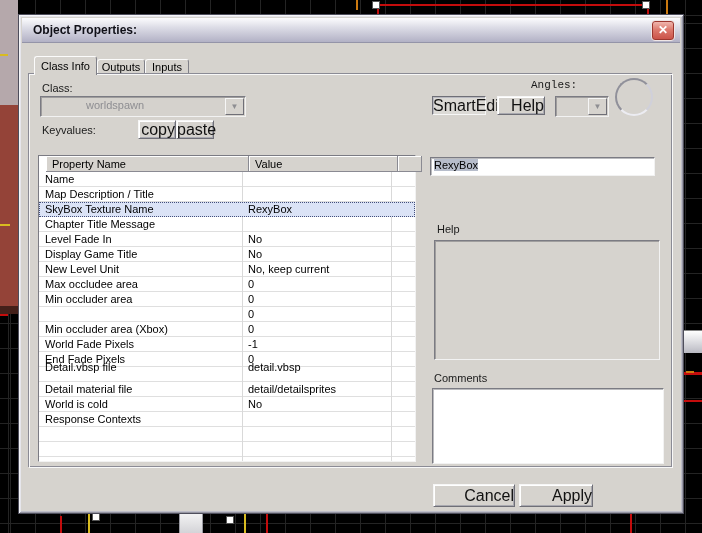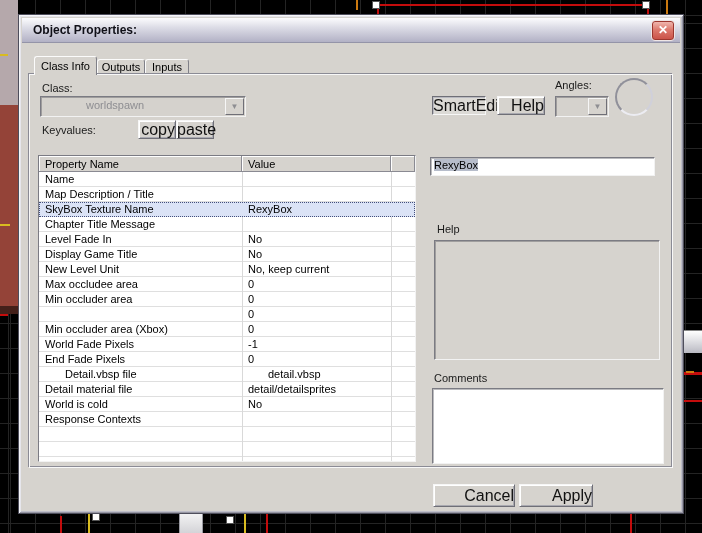--- a/index.html
+++ b/index.html
@@ -69,21 +69,21 @@
     color:#8e8e92;font-size:8px;text-align:center;line-height:15px;}
 
   .btn{position:absolute;text-align:right;font-size:16px;color:#111;}
 
   .dial{position:absolute;width:34px;height:34px;border-radius:50%;
     border:2px solid #90909a;border-bottom-color:#ececf2;border-right-color:#d0d0da;}
 
   
   .ptable{left:8px;top:80px;width:376px;height:305px;position:absolute;
     border:1px solid;border-color:#7b7b83 #f2f2f2 #f2f2f2 #7b7b83;background:#fff;}
-  .phead{position:absolute;left:0;top:0;height:16px;width:100%;display:flex;justify-content:center;}
+  .phead{position:absolute;left:7px;top:0;height:16px;width:100%;display:flex;justify-content:center;}
   .phcell{height:16px;line-height:16px;background:#d6d3ce;padding-left:6px;box-sizing:border-box;
     border-right:1px solid #8a8a92;border-bottom:1px solid #8a8a92;
     box-shadow:inset 1px 1px 0 #ffffff;}
   .pbody{position:absolute;left:0;top:16px;right:0;bottom:0;background:#fff;
     background-image:repeating-linear-gradient(180deg,transparent 0 14px,#dfdfdf 14px 15px);overflow:hidden;text-align:right;}
   .coldiv{position:absolute;top:0;bottom:0;width:1px;background:#d9d9d9;}
   .prow{position:absolute;left:0;width:100%;height:15px;line-height:14px;cursor:default;}
   .prow .c1{position:absolute;left:6px;top:0;white-space:nowrap;}
   .prow .c2{position:absolute;left:209px;top:0;white-space:nowrap;}
   .prow.sel{background:#dbe3f6;outline:1px dotted #44507c;outline-offset:-1px;}
@@ -144,21 +144,21 @@
 
     <div class="lbl" style="left:12px;top:7px;">Class:</div>
     <div class="combo sunken" style="left:10px;top:21px;width:204px;height:19px;">
       <span class="val">worldspawn</span>
       <span class="drop">▼</span>
     </div>
 
     <div class="btn pressed" style="left:402px;top:21px;width:52px;height:17px;line-height:17px;">SmartEdit</div>
     <div class="btn raised" style="left:467px;top:21px;width:46px;height:17px;line-height:17px;">Help</div>
 
-    <div class="lbl" style="left:525px;top:4px;">Angles:</div>
+    <div class="lbl" style="left:501px;top:4px;font-family:Liberation Mono, monospace;">Angles:</div>
     <div class="combo sunken" style="left:525px;top:21px;width:52px;height:19px;">
       <span class="val">0</span>
       <span class="drop">▼</span>
     </div>
     <div class="dial" style="left:585px;top:3px;"></div>
 
     <div class="lbl" style="left:12px;top:49px;">Keyvalues:</div>
     <div class="btn raised" style="left:108px;top:45px;width:36px;height:17px;line-height:17px;">copy</div>
     <div class="btn raised" style="left:146px;top:45px;width:36px;height:17px;line-height:17px;">paste</div>
 
@@ -215,21 +215,21 @@
             <span class="c2">0</span>
           </div>
           <div class="prow" style="top: 165px;">
             <span class="c1">World Fade Pixels</span>
             <span class="c2">-1</span>
           </div>
           <div class="prow" style="top: 180px;">
             <span class="c1">End Fade Pixels</span>
             <span class="c2">0</span>
           </div>
-          <div class="prow" style="top: 195px; margin-left: 20px;">
+          <div class="prow" style="top: 188px;">
             <span class="c1">Detail.vbsp file</span>
             <span class="c2">detail.vbsp</span>
           </div>
           <div class="prow" style="top: 210px;">
             <span class="c1">Detail material file</span>
             <span class="c2">detail/detailsprites</span>
           </div>
           <div class="prow" style="top: 225px;">
             <span class="c1">World is cold</span>
             <span class="c2">No</span>

